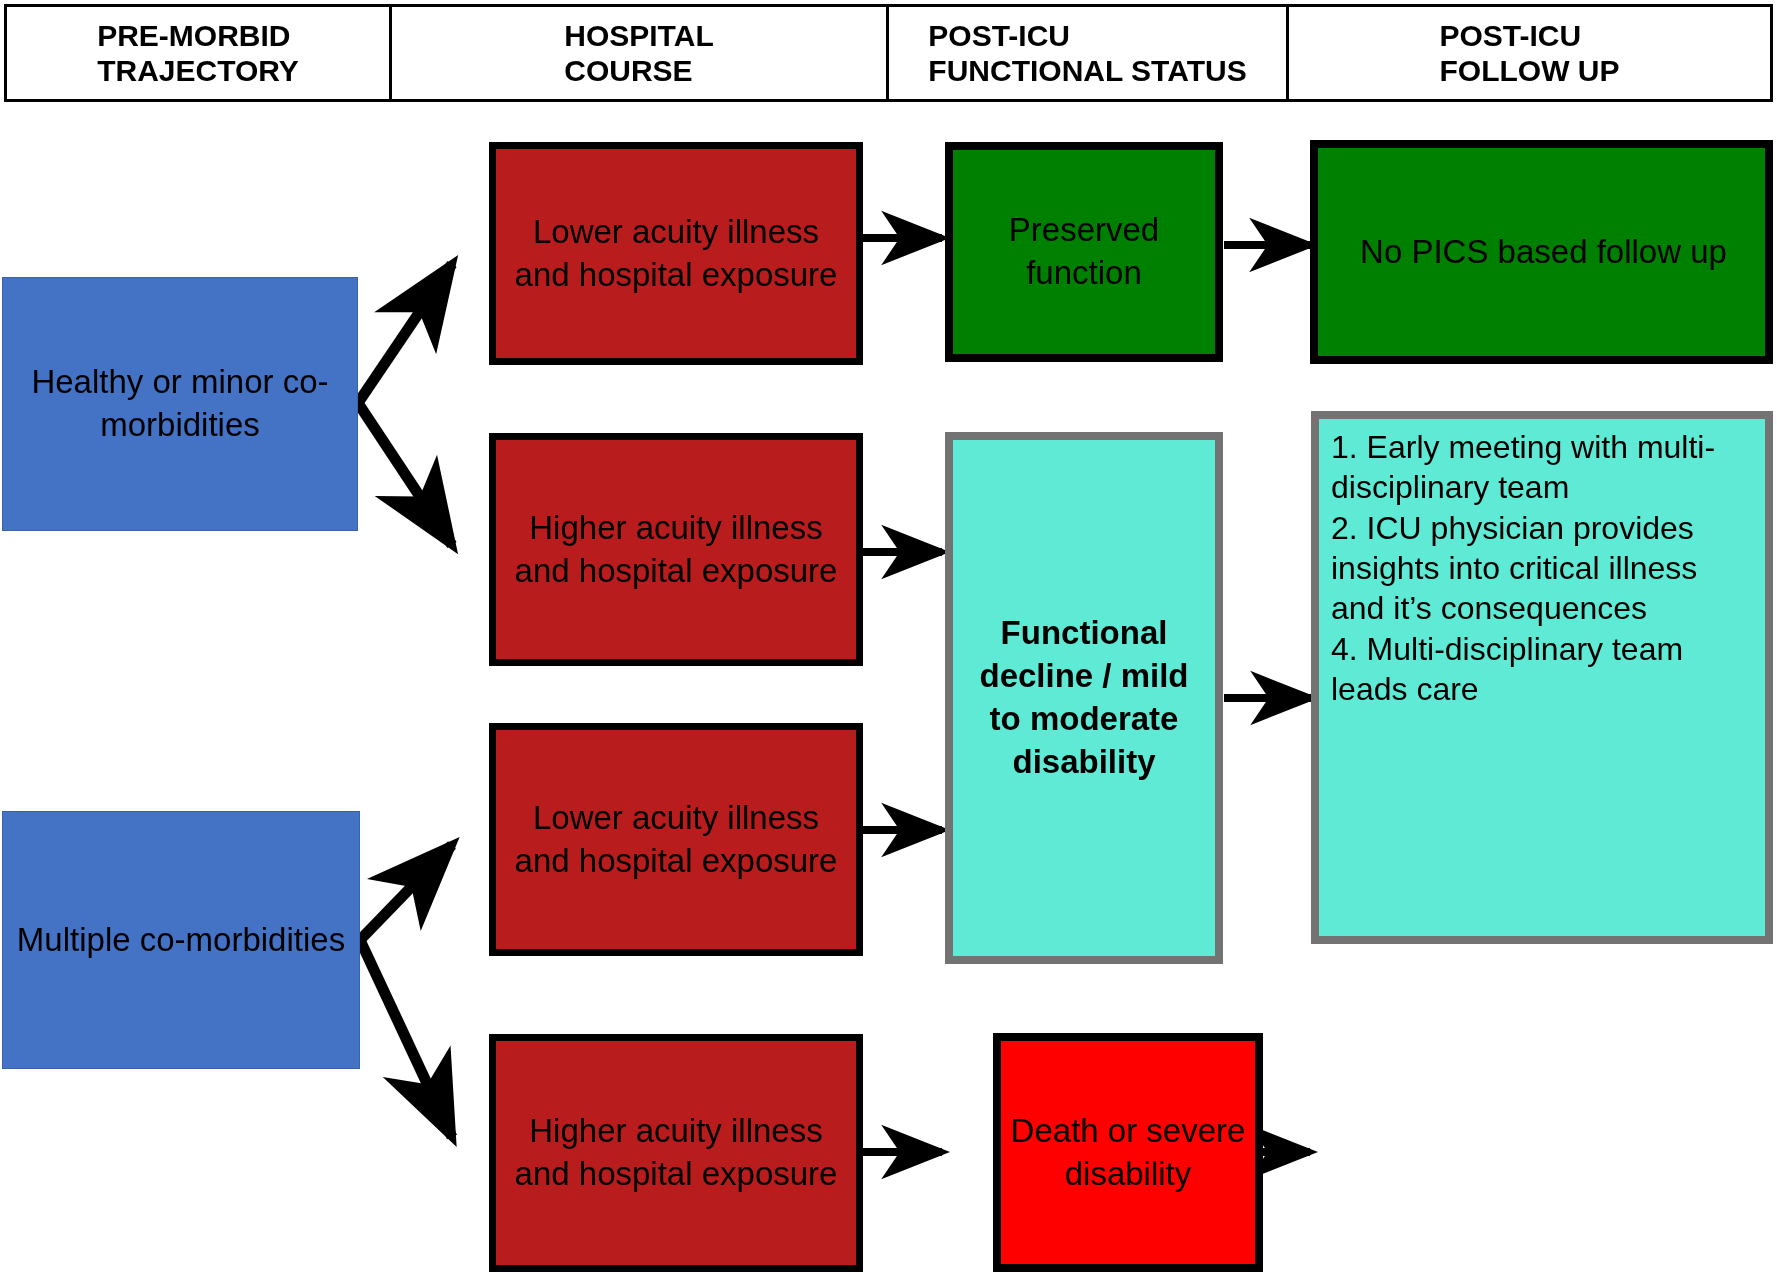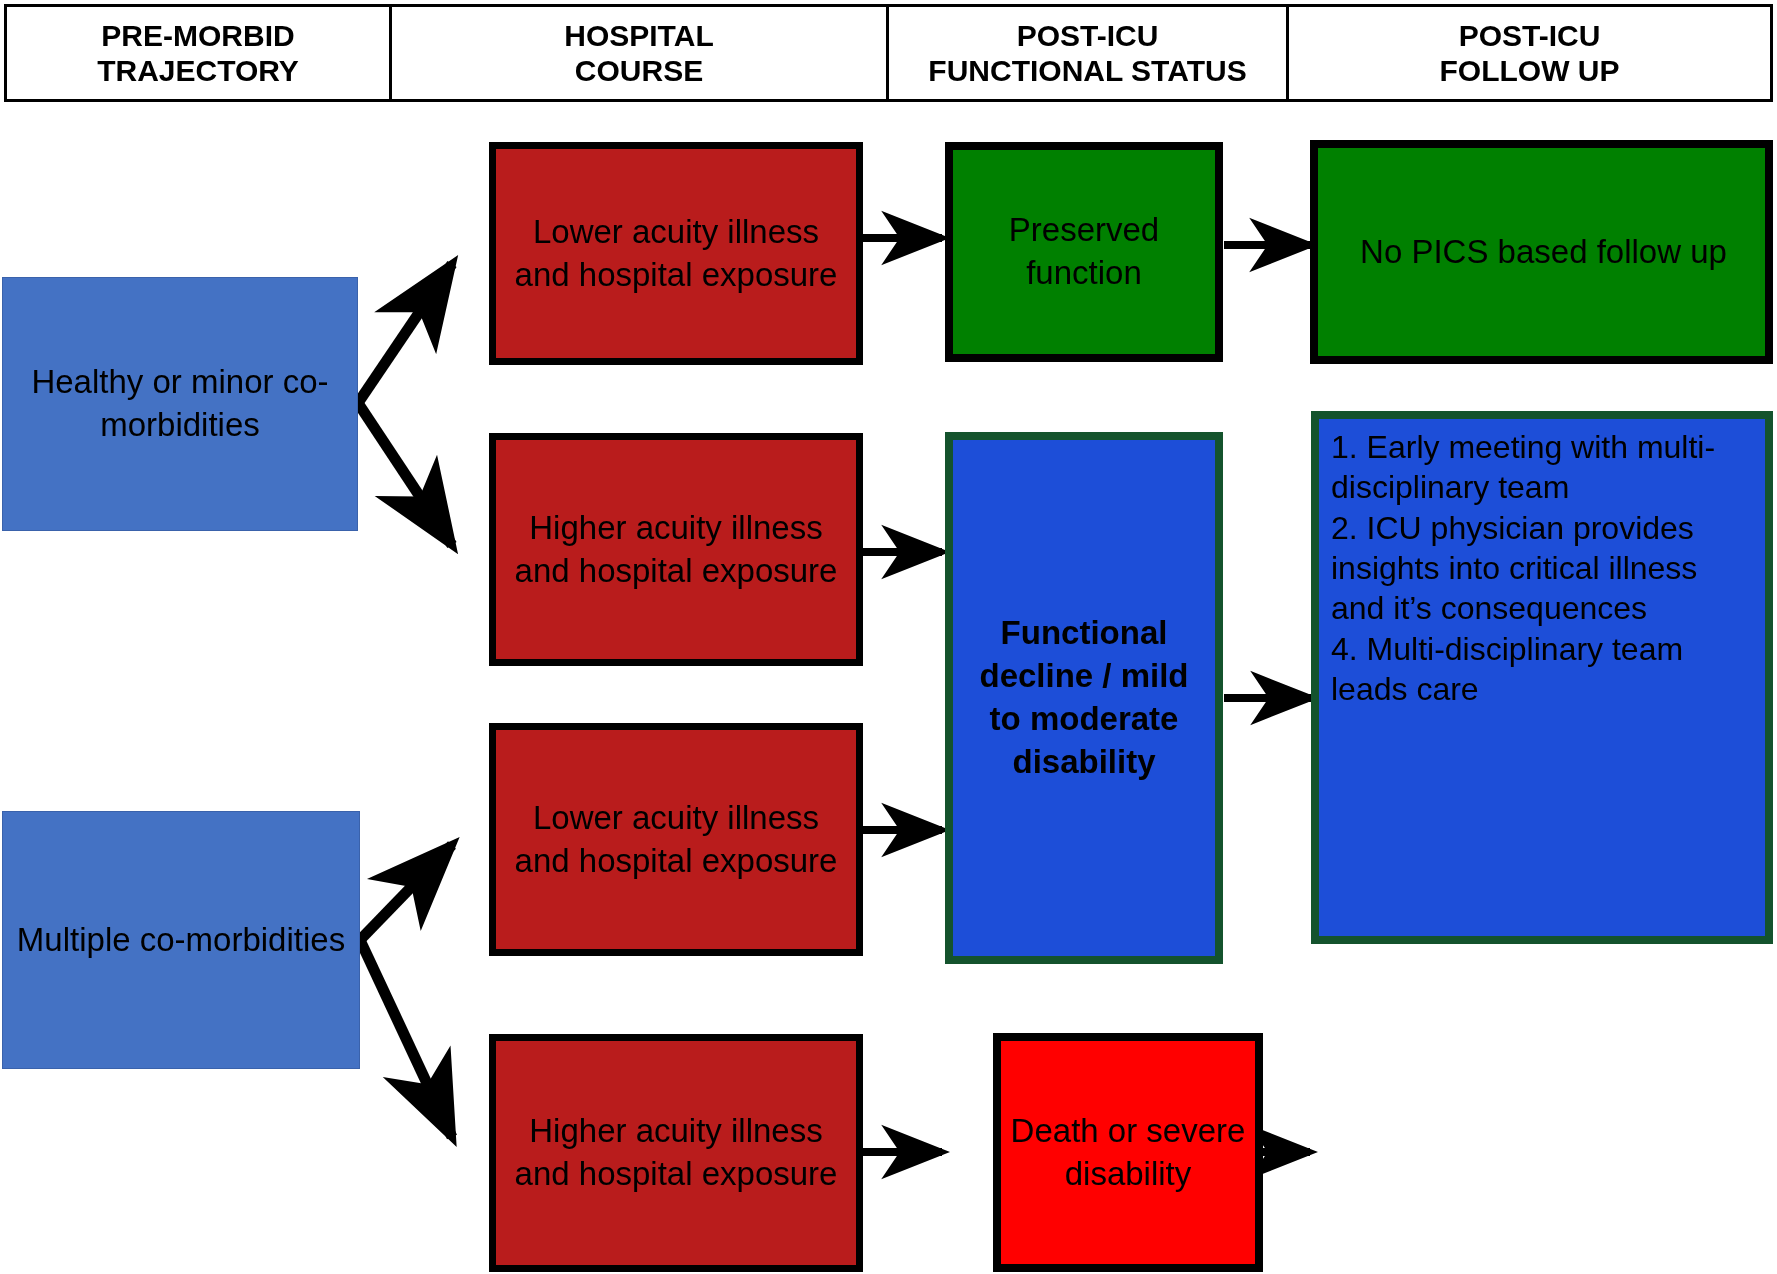--- a/index.html
+++ b/index.html
@@ -27,21 +27,21 @@
     height: 98px;
     display: flex;
     border: 3px solid #000000;
     box-sizing: border-box;
     background: #ffffff;
   }
   .header-cell {
     display: flex;
     align-items: center;
     justify-content: center;
-    text-align: center;
+    text-align: left;
     font-weight: bold;
     font-size: 30px;
     line-height: 1.18;
     color: #000000;
     box-sizing: border-box;
     border-right: 3px solid #000000;
     padding: 0 6px;
   }
   .header-cell:last-child { border-right: none; }
   .hc-1 { width: 385px; }
@@ -71,22 +71,22 @@
   .gray {
     background: #b91c1c;
     border: 7px solid #000000;
     margin-left: 29px;
   }
   .green-alt {
     background: #008000;
     border: 8px solid #000000;
   }
   .orange {
-    background: #1d4ed8;
-    border: 8px solid #14532d;
+    background: #5eead4;
+    border: 8px solid #737373;
   }
   .red {
     background: #FF0000;
     border: 8px solid #000000;
     margin-left: 40px;
   }
 
   .node.list-box {
     align-items: flex-start;
     justify-content: flex-start;

